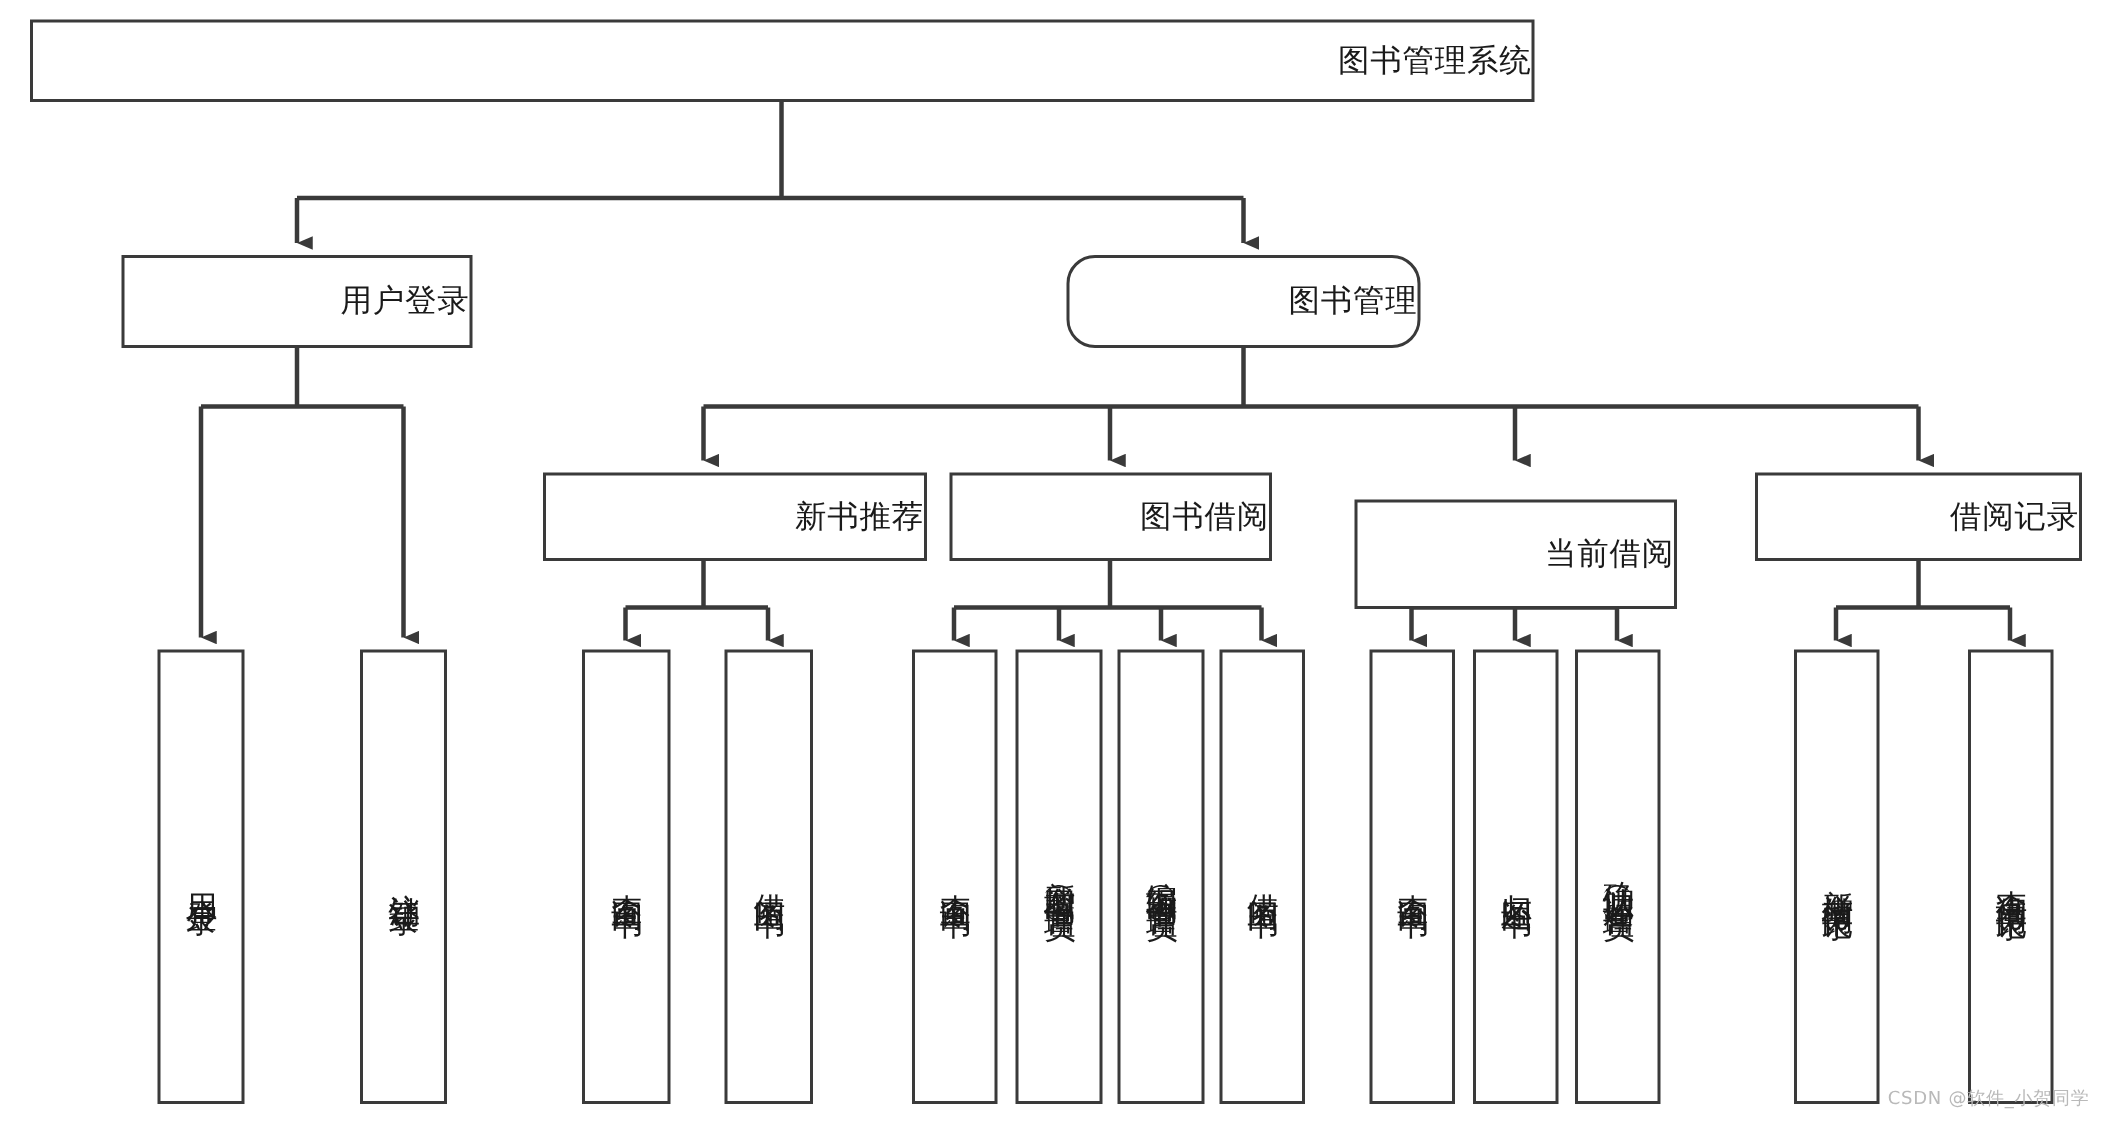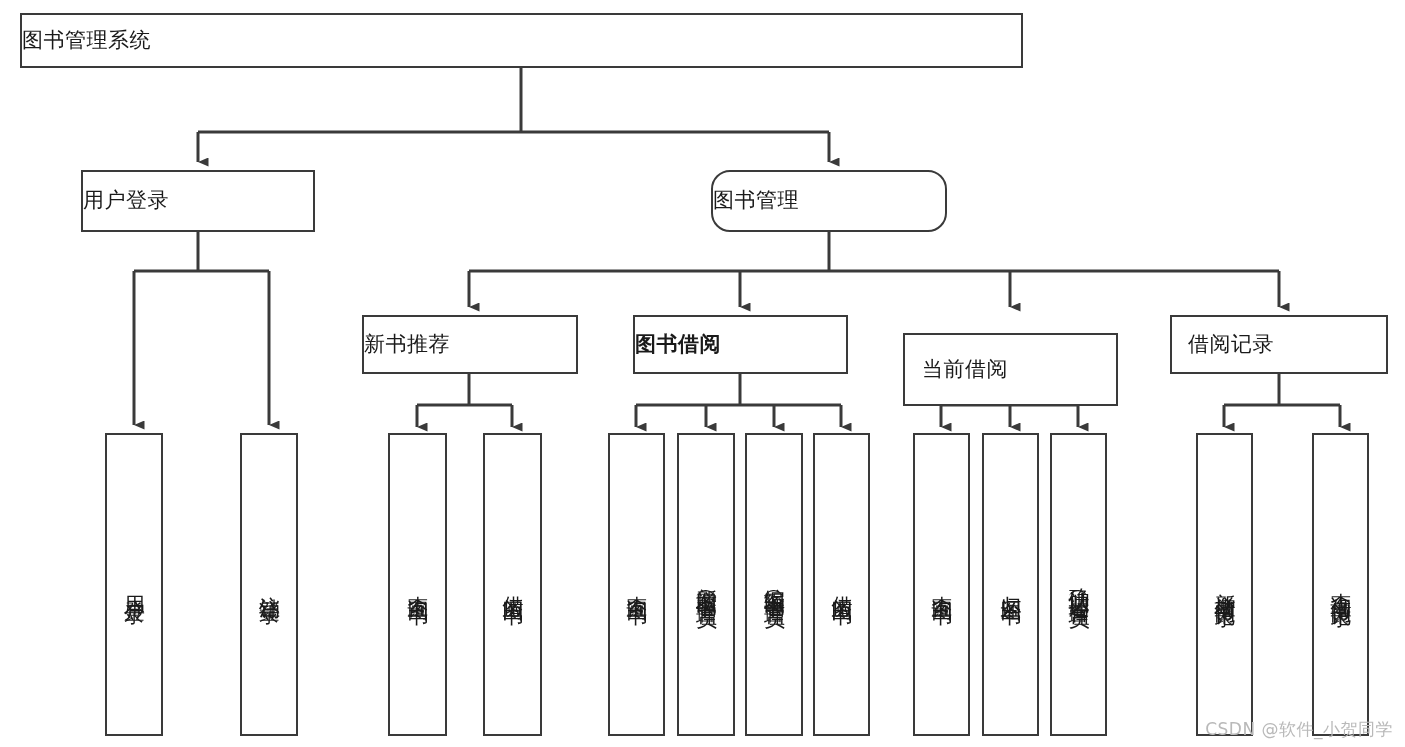--- a/index.html
+++ b/index.html
@@ -25,21 +25,21 @@
     width: 1405px;
     height: 747px;
   }
   .node {
     position: absolute;
     box-sizing: border-box;
     border: 2px solid #3a3a3a;
     background: #ffffff;
     display: flex;
     align-items: center;
-    justify-content: flex-start;
+    justify-content: flex-end;
     color: #1a1a1a;
   }
   .node .node-label {
     display: block;
     text-align: center;
     line-height: 1.12;
     letter-spacing: 0.5px;
   }
   .node.horiz .node-label {
     font-size: 21px;
@@ -57,21 +57,21 @@
     text-orientation: upright;
     font-size: 21px;
     line-height: 1.28;
     letter-spacing: 3px;
     white-space: nowrap;
   }
   #watermark {
     position: absolute;
     right: 12px;
     bottom: 6px;
-    font-size: 17px;
+    font-size: 12px;
     color: #b9b9b9;
     letter-spacing: 0.5px;
     white-space: nowrap;
     pointer-events: none;
   }
 </style>
 </head>
 <body>
 
 <div id="diagram-root">
@@ -131,24 +131,24 @@
     <span class="node-label">图书管理系统</span>
   </div>
 
   <div class="node horiz" style="left:81px; top:170px; width:234px; height:62px;">
     <span class="node-label">用户登录</span>
   </div>
   <div class="node horiz" style="left:711px; top:170px; width:236px; height:62px;border-radius:19px;">
     <span class="node-label">图书管理</span>
   </div>
 
-  <div class="node horiz" style="left:362px; top:315px; width:216px; height:59px;">
+  <div class="node horiz" style="left:362px; top:315px; width:256px; height:59px;">
     <span class="node-label">新书推荐</span>
   </div>
-  <div class="node horiz" style="left:633px; top:315px; width:215px; height:59px;font-weight:bold;">
+  <div class="node horiz" style="left:633px; top:315px; width:215px; height:59px;">
     <span class="node-label">图书借阅</span>
   </div>
   <div class="node horiz" style="left:903px; top:333px; width:215px; height:73px;padding-left:17px;">
     <span class="node-label">当前借阅</span>
   </div>
   <div class="node horiz" style="left:1170px; top:315px; width:218px; height:59px;padding-left:16px;">
     <span class="node-label">借阅记录</span>
   </div>
 
   <div class="node vert" style="left:105px; top:433px; width:58px; height:303px;">

